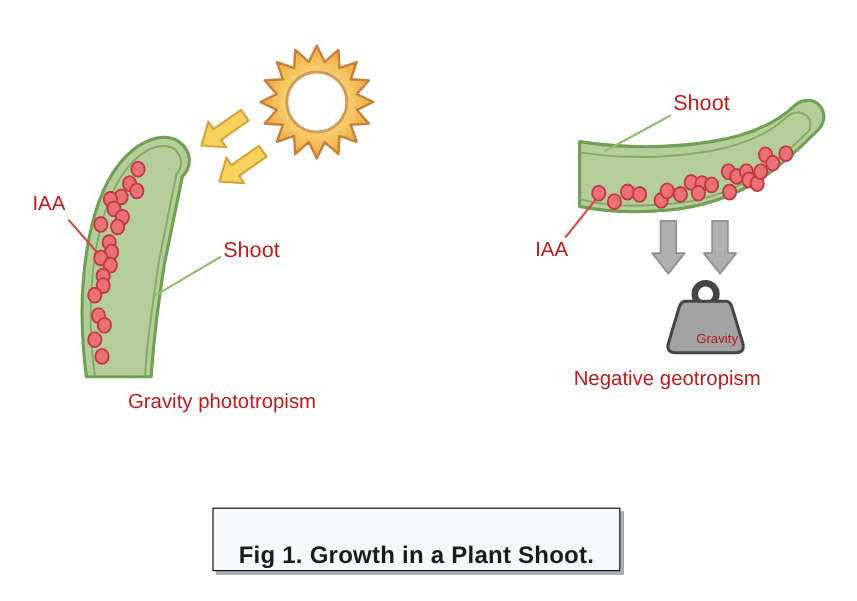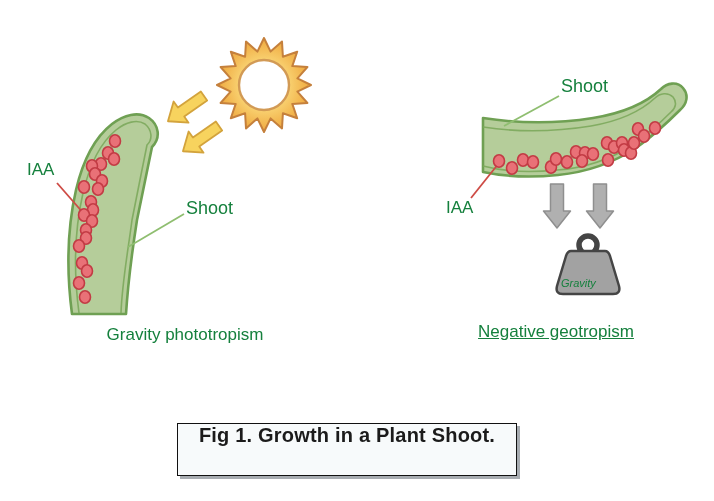--- a/index.html
+++ b/index.html
@@ -9,26 +9,26 @@
   }
   .art{position:absolute;left:0;top:0;}
   .shoot{fill:#B5CD9A;stroke:#6FA053;stroke-width:2.6;stroke-linejoin:round;}
   .membrane{fill:none;stroke:#7CA85C;stroke-width:1.6;opacity:.9;}
   .iaa-dot{fill:#E97177;stroke:#C23B44;stroke-width:1.6;}
   .light-arrow{fill:#F7D35E;stroke:#D3A33C;stroke-width:1.8;stroke-linejoin:round;}
   .gravity-arrow{fill:#B0B0B0;stroke:#8F8F8F;stroke-width:1.5;stroke-linejoin:round;}
   .red-line{stroke:#CE4B45;stroke-width:1.8;}
   .green-line{stroke:#8FBE70;stroke-width:1.8;}
   .weight{fill:#A2A2A2;stroke:#454545;stroke-width:2.5;stroke-linejoin:round;}
-  .label{position:absolute;white-space:nowrap;color:#15803d;}
+  .label{position:absolute;white-space:nowrap;color:#b91c1c;}
   .caption{font-size:17px;text-align:center;}
   .fig-box{
     position:absolute;left:177px;top:423px;width:338px;height:51px;
     background:#F7FAFB;border:1.6px solid #111111;box-shadow:3px 3px 0 #A7ACB1;
-    display:flex;align-items:flex-start;justify-content:center;
+    display:flex;align-items:flex-end;justify-content:center;
     font-weight:bold;font-size:20px;letter-spacing:.2px;
   }
 </style>
 </head>
 <body>
 
 <div class="canvas">
 
   <svg class="art" width="714" height="501" viewBox="0 0 714 501">
     <defs>
@@ -147,22 +147,22 @@
            L 610 256
            C 609 253 608 251 605 251
            Z"></path>
     </g>
   </svg>
 
   <div class="label" style="left:27px;top:160px;font-size:17px;">IAA</div>
   <div class="label" style="left:186px;top:198px;font-size:18px;">Shoot</div>
   <div class="label" style="left:561px;top:76px;font-size:18px;">Shoot</div>
   <div class="label" style="left:446px;top:198px;font-size:17px;">IAA</div>
-  <div class="label" style="left:561px;top:277px;width:54px;font-size:11px;text-align:left;font-style:italic;">Gravity</div>
+  <div class="label" style="left:561px;top:277px;width:54px;font-size:11px;text-align:right;">Gravity</div>
 
   <div class="label caption" style="left:65px;top:325px;width:240px;">Gravity phototropism</div>
-  <div class="label caption" style="left:436px;top:322px;width:240px;text-decoration:underline;">Negative geotropism</div>
+  <div class="label caption" style="left:436px;top:306px;width:240px;">Negative geotropism</div>
 
   <div class="fig-box">
     <span>Fig 1. Growth in a Plant Shoot.</span>
   </div>
 
 </div>
 
 </body></html>

